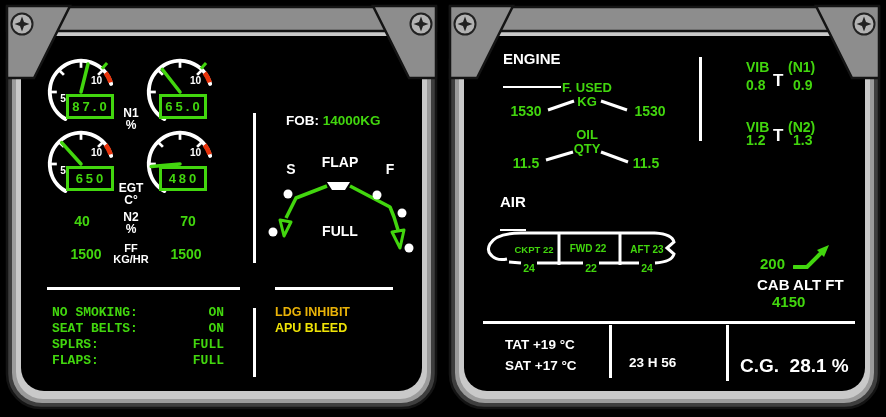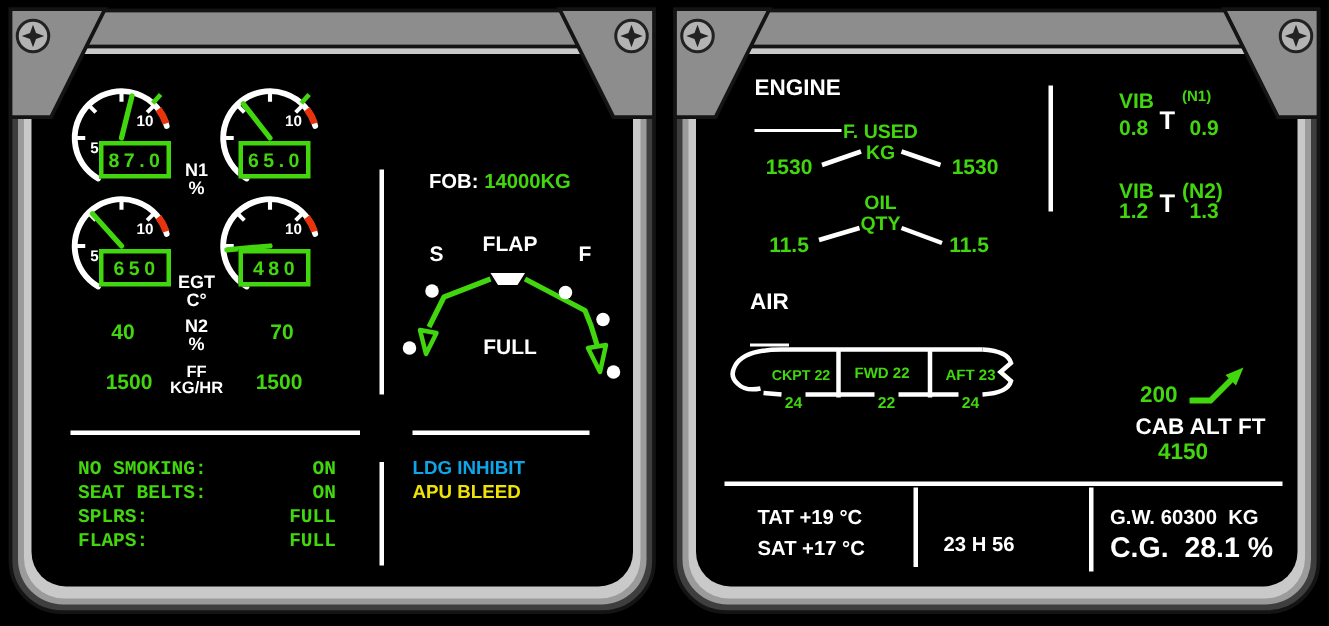--- a/index.html
+++ b/index.html
@@ -2,21 +2,21 @@
 <html><head>
 <meta charset="utf-8">
 <style>
   html,body{margin:0;padding:0;background:#000;}
   body{width:886px;height:417px;position:relative;overflow:hidden;
        font-family:"Liberation Sans",sans-serif;}
   .unit{position:absolute;top:0;width:443px;height:417px;}
   .bezel{position:absolute;left:0;top:0;width:443px;height:417px;}
   .abs{position:absolute;font-weight:bold;white-space:pre;}
   .g{color:#42d60e;} .w{color:#fff;}
-  .magenta{color:#0ea5e9;} .yellow{color:#efe306;}
+  .magenta{color:#eab308;} .yellow{color:#efe306;}
   .ctr{text-align:center;}
   .vbox{position:absolute;width:48px;height:25px;border:3px solid #42d60e;background:#000;
         color:#42d60e;font-weight:bold;font-size:13px;letter-spacing:3px;text-align:center;
         line-height:19px;box-sizing:border-box;padding-left:2px;}
   .line{position:absolute;background:#fff;}
   .dial{position:absolute;width:78px;height:78px;}
   .dial .arc{fill:none;stroke:#fff;stroke-width:5;stroke-linecap:round;}
   .dial .tick{stroke:#fff;stroke-width:3.5;}
   .dial .lbl{font-size:13px;font-weight:bold;fill:#fff;}
   .dial .needle{stroke:#42d60e;stroke-width:4.5;stroke-linecap:round;}
@@ -213,21 +213,21 @@
   <svg class="conn" style="left:100px;top:148px" width="90" height="18" viewBox="0 0 90 18">
     <line x1="3" y1="12" x2="30" y2="4" stroke="#fff" stroke-width="3"></line>
     <line x1="58" y1="4" x2="85" y2="14" stroke="#fff" stroke-width="3"></line>
   </svg>
   <div class="abs g ctr" style="left:60px;top:155px;width:46px;font-size:14px">11.5</div>
   <div class="abs g ctr" style="left:180px;top:155px;width:46px;font-size:14px">11.5</div>
 
   <div class="line" style="left:256px;top:57px;width:3px;height:84px"></div>
 
   <div class="abs g" style="left:303px;top:59px;font-size:14px">VIB</div>
-  <div class="abs g" style="left:345px;top:59px;font-size:10px">(N1)</div>
+  <div class="abs g" style="left:345px;top:59px;font-size:14px">(N1)</div>
   <div class="abs g" style="left:303px;top:77px;font-size:14px">0.8</div>
   <div class="abs w" style="left:330px;top:71px;font-size:17px">T</div>
   <div class="abs g" style="left:350px;top:77px;font-size:14px">0.9</div>
 
   <div class="abs g" style="left:303px;top:119px;font-size:14px">VIB</div>
   <div class="abs g" style="left:345px;top:119px;font-size:14px">(N2)</div>
   <div class="abs g" style="left:303px;top:132px;font-size:14px">1.2</div>
   <div class="abs w" style="left:330px;top:126px;font-size:17px">T</div>
   <div class="abs g" style="left:350px;top:132px;font-size:14px">1.3</div>
 
@@ -254,15 +254,14 @@
   </svg>
   <div class="abs w" style="left:314px;top:276px;font-size:15px">CAB ALT FT</div>
   <div class="abs g" style="left:329px;top:293px;font-size:15px">4150</div>
 
   <div class="line" style="left:40px;top:321px;width:372px;height:3px"></div>
   <div class="line" style="left:166px;top:325px;width:3px;height:53px"></div>
   <div class="line" style="left:283px;top:325px;width:3px;height:56px"></div>
   <div class="abs w" style="left:62px;top:337px;font-size:13.5px">TAT +19 °C</div>
   <div class="abs w" style="left:62px;top:358px;font-size:13.5px">SAT +17 °C</div>
   <div class="abs w" style="left:186px;top:355px;font-size:13.5px">23 H 56</div>
-  <div class="abs w" style="left:297px;top:337px;font-size:13.5px">G.W. 60300  KG</div>
   <div class="abs w" style="left:297px;top:355px;font-size:19px">C.G.  28.1 %</div>
 </div>
 
 </body></html>

